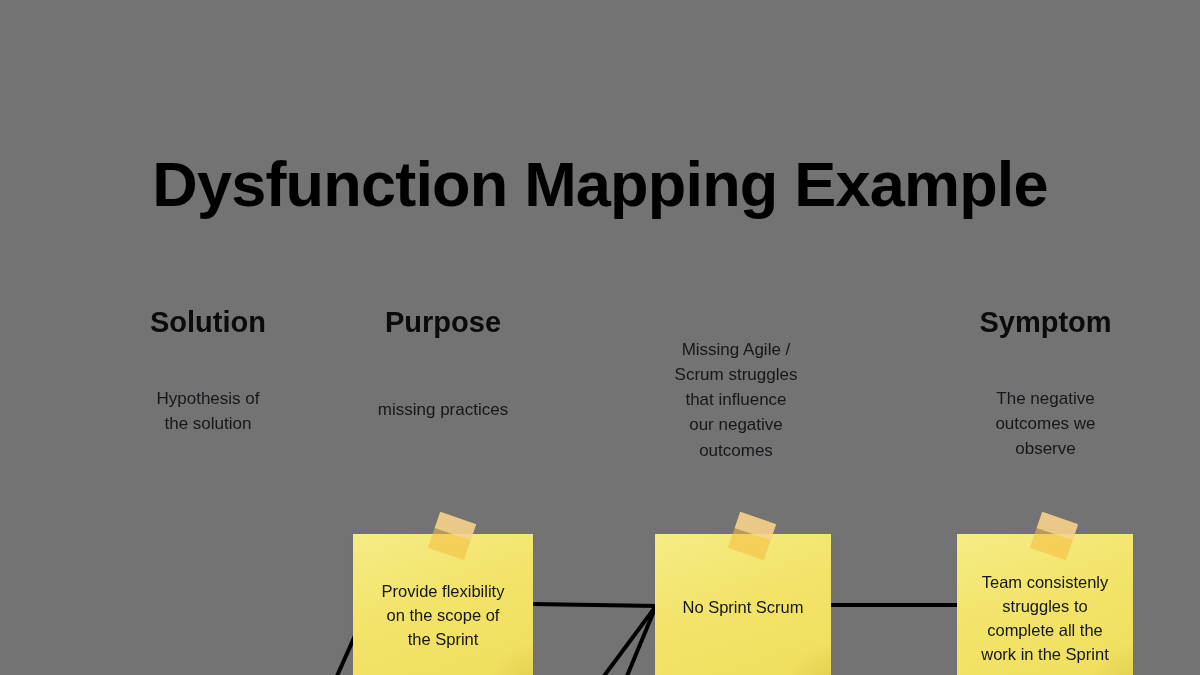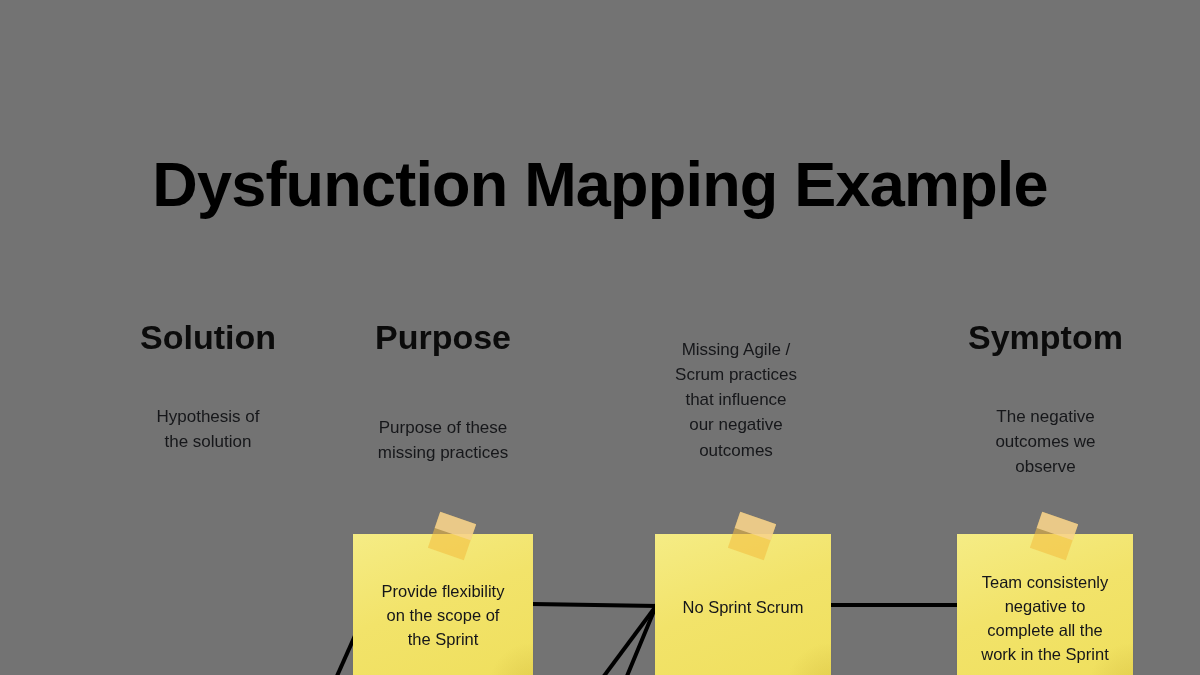--- a/index.html
+++ b/index.html
@@ -36,25 +36,25 @@
     white-space: nowrap;
   }
 
   
   .column {
     position: absolute;
     top: 305px;
     text-align: center;
   }
   .column-title {
-    font-size: 34px;
+    font-size: 29px;
     font-weight: 700;
     color: #0b0b0b;
     line-height: 1.2;
-    margin: 12px;
+    margin: 0;
   }
   .column-desc {
     margin: 0;
     font-size: 17px;
     font-weight: 400;
     color: #16171a;
     line-height: 1.48;
   }
   .column-desc span { display: block; }
 
@@ -167,29 +167,28 @@
     <div class="column-title">Solution</div>
     <div class="column-desc">
       <span>Hypothesis of</span>
       <span>the solution</span>
     </div>
   </div>
 
   <div class="column" id="col-purpose">
     <div class="column-title">Purpose</div>
     <div class="column-desc">
-      <span>Purpose of these</span>
       <span>missing practices</span>
     </div>
   </div>
 
   <div class="column" id="col-dysfunction">
     <div class="column-desc">
       <span>Missing Agile /</span>
-      <span>Scrum practices</span>
+      <span>Scrum struggles</span>
       <span>that influence</span>
       <span>our negative</span>
       <span>outcomes</span>
     </div>
   </div>
 
   <div class="column" id="col-symptom">
     <div class="column-title">Symptom</div>
     <div class="column-desc">
       <span>The negative</span>
@@ -224,19 +223,19 @@
     <div class="sticky-text">
       <span>No Sprint Scrum</span>
     </div>
   </div>
 
   <div class="sticky" id="note-symptom">
     <div class="tape"></div>
     <div class="curl"></div>
     <div class="sticky-text">
       <span>Team consistenly</span>
-      <span>negative to</span>
+      <span>struggles to</span>
       <span>complete all the</span>
       <span>work in the Sprint</span>
     </div>
   </div>
 
 </div>
 
 </body></html>

